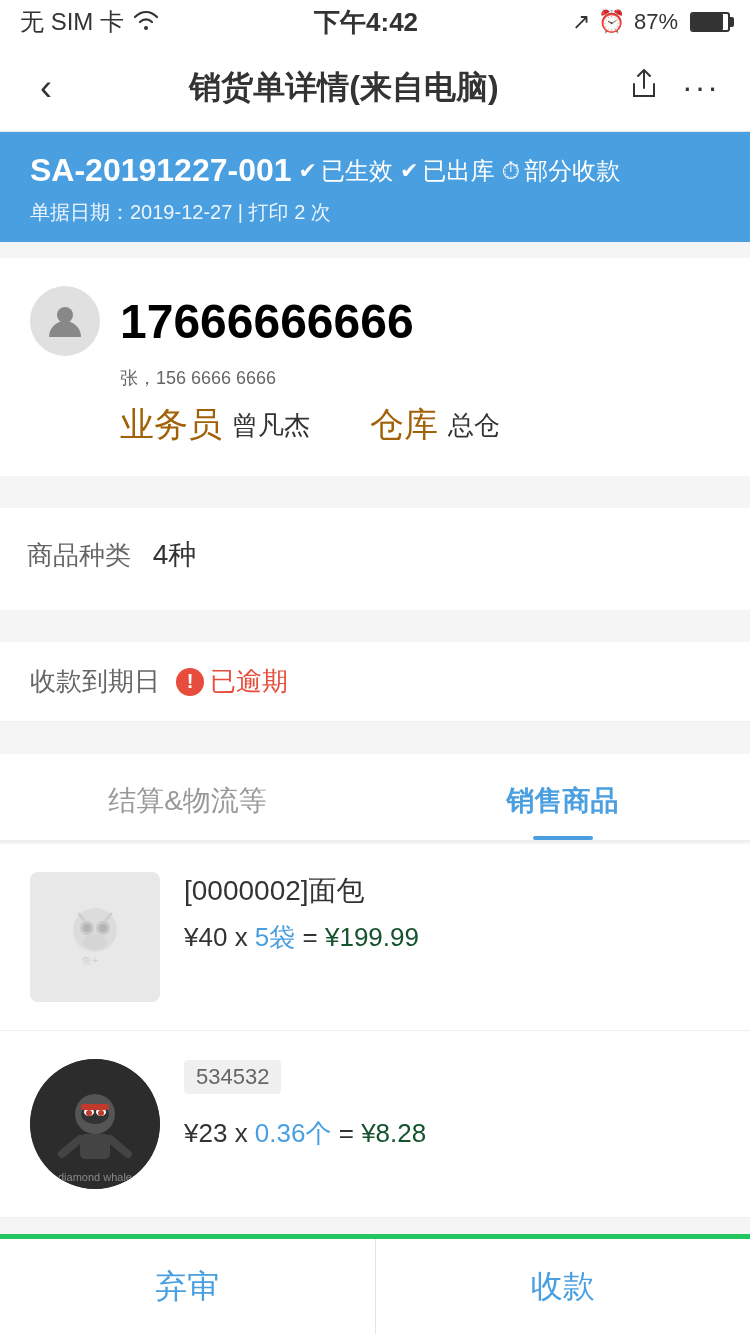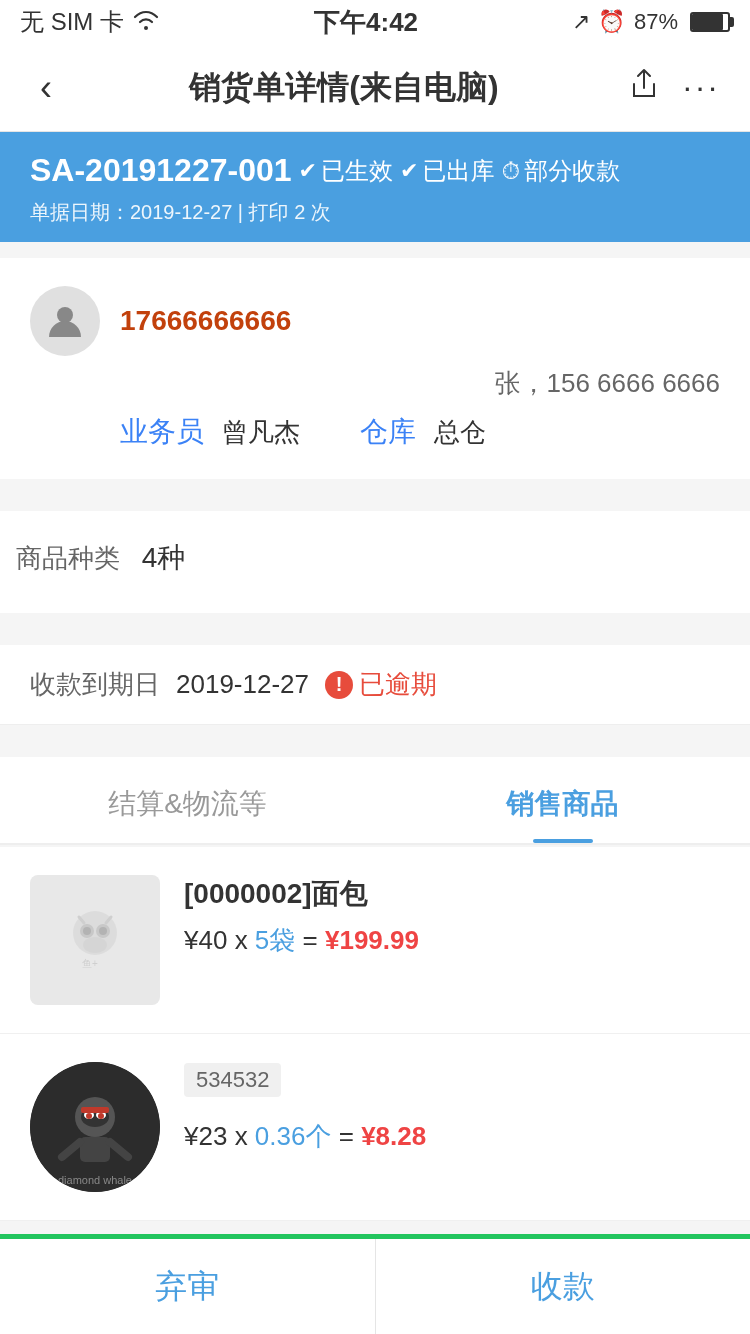--- a/index.html
+++ b/index.html
@@ -114,49 +114,48 @@
       padding: 28px 30px;
       margin-top: 16px;
     }
     .customer-row {
       display: flex;
       align-items: center;
       gap: 20px;
       margin-bottom: 10px;
     }
     .customer-name {
-      font-size: 28px;
+      font-size: 48px;
       font-weight: 600;
-      color: #c2410c;
+      color: #000000;
     }
     .customer-sub {
-      font-size: 26px;
+      font-size: 18px;
       color: #666;
       margin-left: 90px;
       margin-bottom: 12px;
-      text-align: right;
     }
     .customer-meta {
       display: flex;
       align-items: center;
       gap: 60px;
       margin-left: 90px;
     }
     .meta-item {
       display: flex;
       align-items: center;
       gap: 10px;
     }
-    .meta-label { font-size: 28px; color: #3b82f6; }
-    .meta-value { font-size: 26px; color: #333; margin-left: 8px; }
+    .meta-label { font-size: 34px; color: #a16207; }
+    .meta-value { font-size: 26px; color: #333; }
 
     
     .summary-section {
       background: #fff;
-      padding: 28px 16px;
+      padding: 28px 27px;
       margin-top: 16px;
       display: flex;
       justify-content: space-between;
       align-items: flex-start;
     }
     .summary-left .summary-row {
       font-size: 26px;
       color: #666;
       margin-bottom: 8px;
     }
@@ -262,37 +261,37 @@
       background: #e8e8e8;
       display: flex;
       align-items: center;
       justify-content: center;
     }
     .product-info { flex: 1; }
     .product-name {
       font-size: 28px;
       color: #333;
       margin-bottom: 10px;
-      font-weight: 700;
+      font-weight: 400;
     }
     .product-sku {
       display: inline-block;
       background: #f0f0f0;
       border-radius: 4px;
       padding: 4px 12px;
       font-size: 22px;
       color: #666;
       margin-bottom: 12px;
     }
     .product-price {
       font-size: 26px;
       color: #333;
     }
     .product-price .qty { color: #4A9FE0; }
-    .product-price .total { color: #ef4444; font-weight: 700; }
+    .product-price .total { color: #14532d; font-weight: 400; }
 
     
     .bottom-bar {
       position: fixed;
       bottom: 0;
       left: 0;
       width: 750px;
       height: 100px;
       background: #fff;
       border-top: 5px solid #22c55e;
@@ -428,21 +427,20 @@
       &nbsp;
       <span class="count">4种</span>
     </div>
   </div>
 </div>
 
 <div class="section-divider"></div>
 
 <div class="due-section">
   <span class="due-label">收款到期日</span>
-  <span class="due-date">2019-12-27</span>
   <div class="overdue-badge">
     <div class="overdue-icon">!</div>
     <span>已逾期</span>
   </div>
 </div>
 
 <div class="section-divider"></div>
 
 <div class="tabs-section">
   <div class="tab-item">

